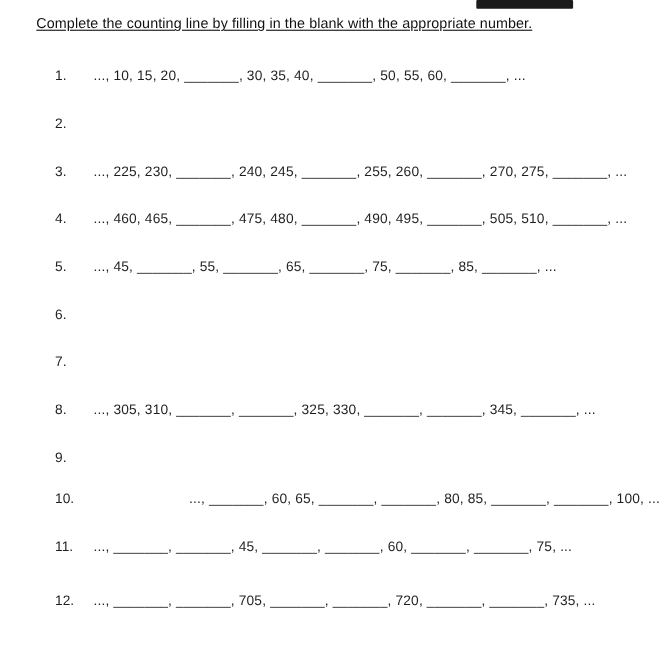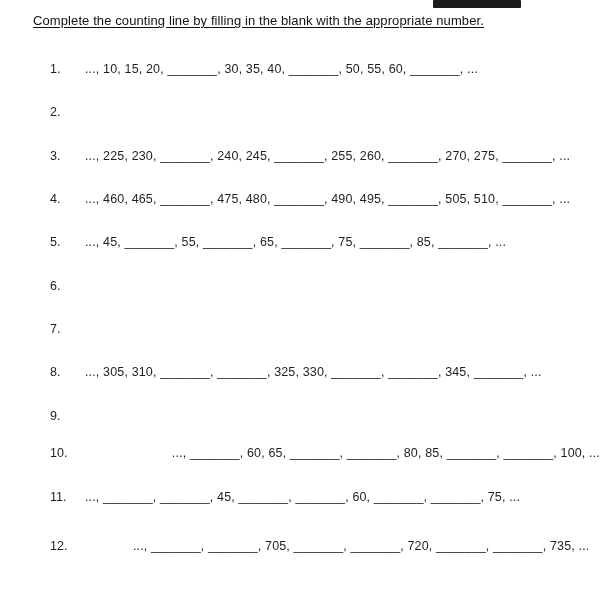--- a/index.html
+++ b/index.html
@@ -102,18 +102,18 @@
     <span class="problem-number">9.</span>
   </div>
       <div class="problem-row" style="top: 445px; justify-content: space-between;">
     <span class="problem-number">10.</span>
     <span class="problem-sequence">..., _______, 60, 65, _______, _______, 80, 85, _______, _______, 100, ...</span>
   </div>
       <div class="problem-row" style="top: 489px;">
     <span class="problem-number">11.</span>
     <span class="problem-sequence">..., _______, _______, 45, _______, _______, 60, _______, _______, 75, ...</span>
   </div>
-      <div class="problem-row" style="top: 537.85px; gap: 48px;">
+      <div class="problem-row" style="top: 537.85px;">
     <span class="problem-number">12.</span>
     <span class="problem-sequence">..., _______, _______, 705, _______, _______, 720, _______, _______, 735, ...</span>
   </div>
     </div>
 </div>
 
 </body></html>

